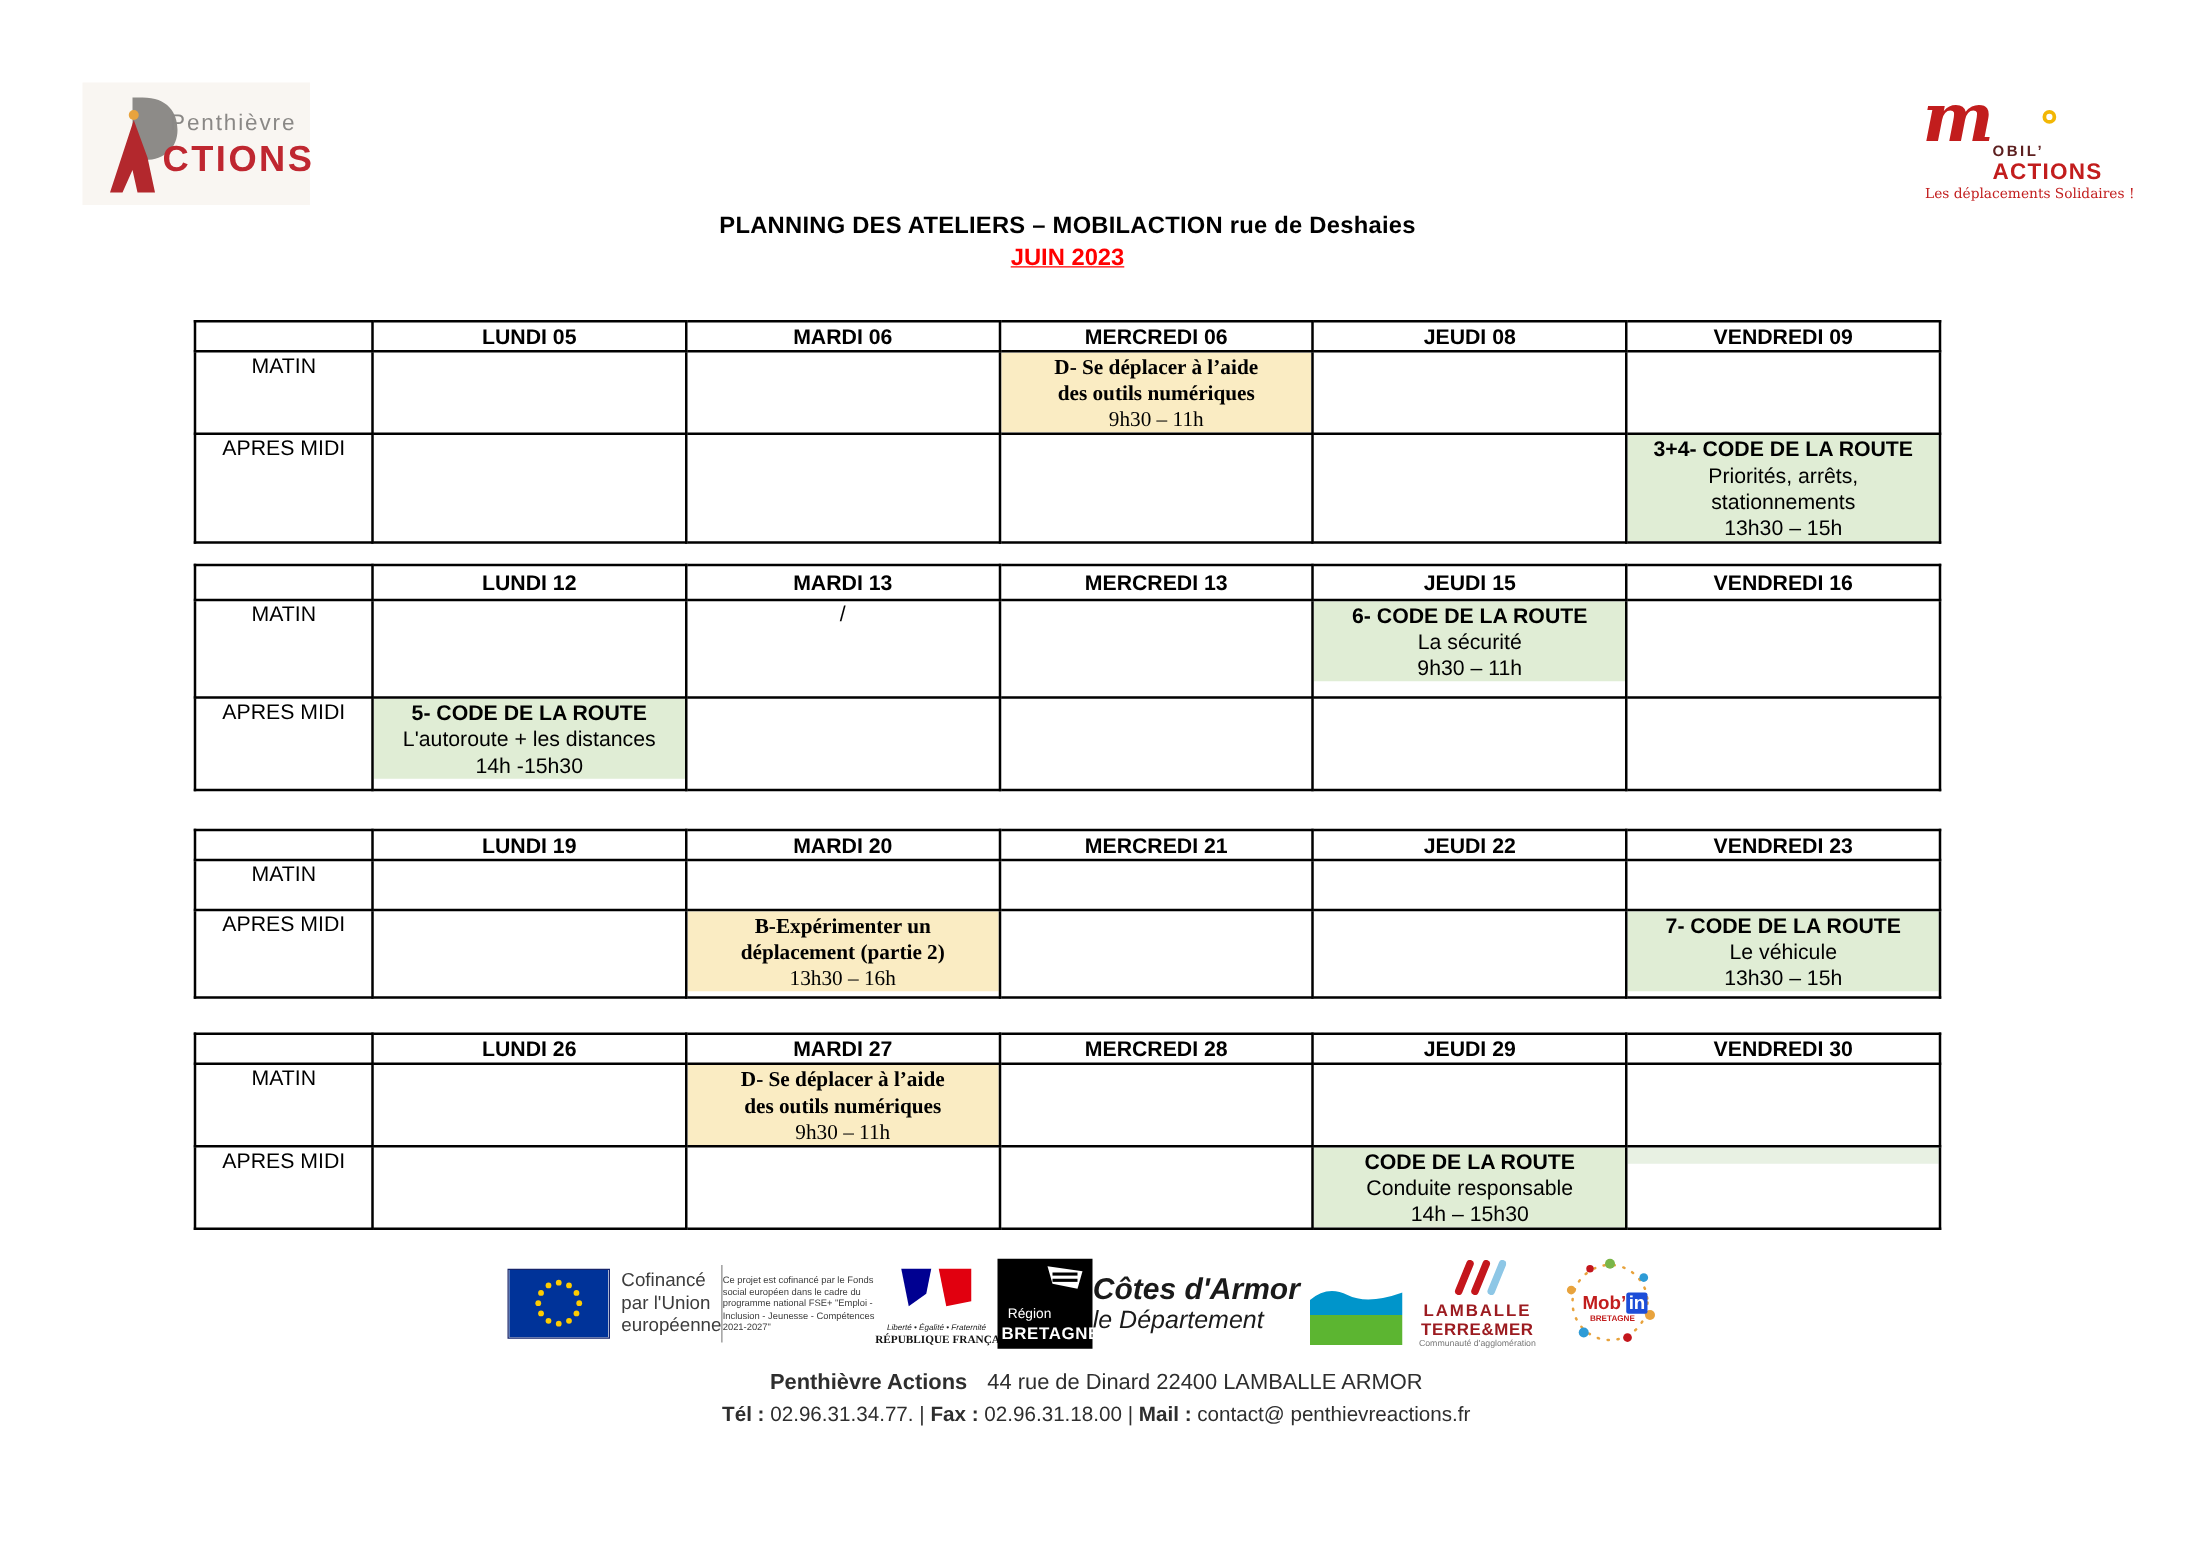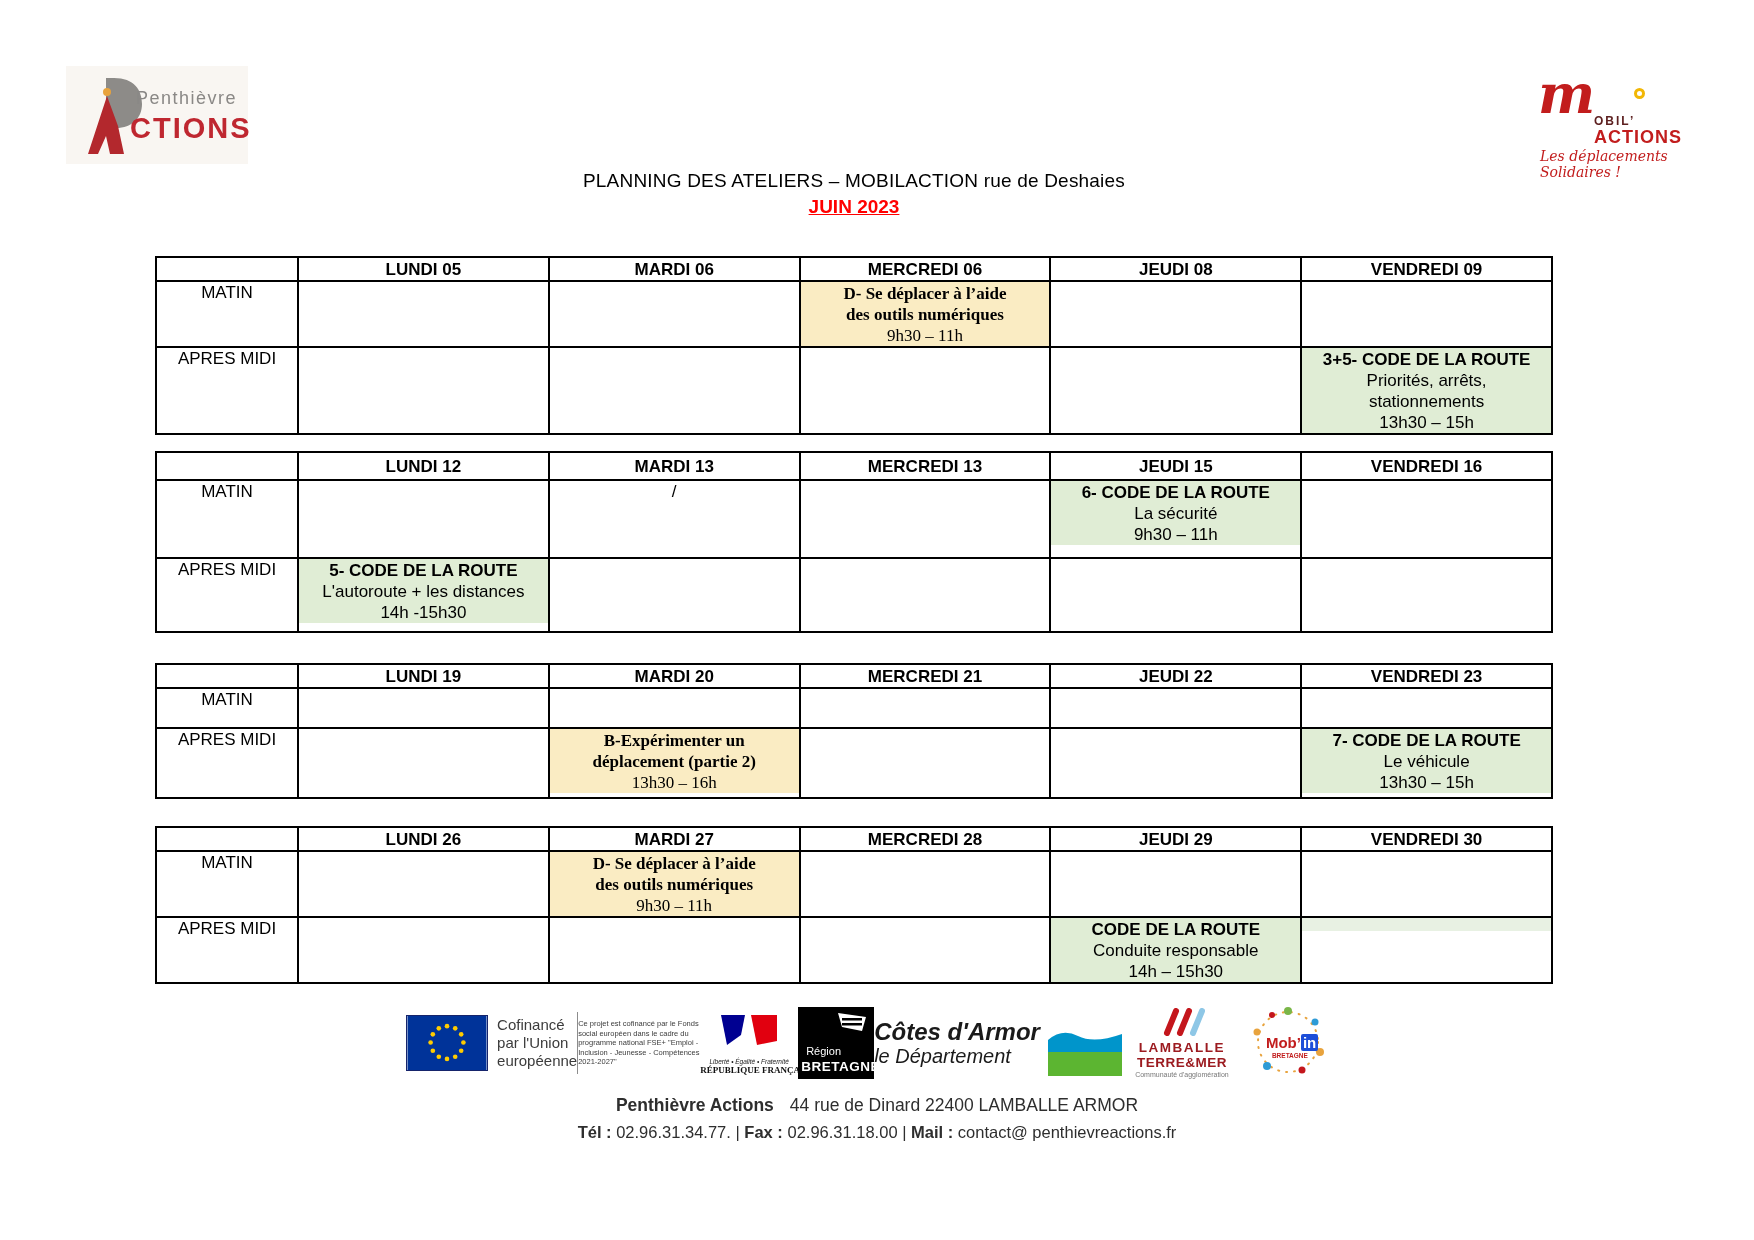--- a/index.html
+++ b/index.html
@@ -10,25 +10,25 @@
   .logo-pa { position:absolute; left:66px; top:66px; width:182px; height:98px; background:#f9f6f2; }
   .logo-pa .glyph { position:absolute; left:14px; top:10px; }
   .logo-pa .name { position:absolute; left:70px; top:22px; font-size:18px; color:#8a8886; letter-spacing:1.5px; }
   .logo-pa .suffix { position:absolute; left:64px; top:46px; font-size:29px; font-weight:bold; color:#bf2730; letter-spacing:2px; }
 
   .logo-mb { position:absolute; left:1538px; top:74px; width:176px; height:84px; }
   .logo-mb .m { position:absolute; left:0px; top:-12px; font-family:"DejaVu Serif",serif; font-style:italic; font-weight:bold; font-size:54px; color:#c21d1d; }
   .logo-mb .ring { position:absolute; left:96px; top:14px; width:11px; height:11px; border:3px solid #f2b705; border-radius:50%; }
   .logo-mb .obil { position:absolute; left:56px; top:40px; font-size:12px; font-weight:bold; letter-spacing:2px; color:#5d2020; }
   .logo-mb .actions { position:absolute; left:56px; top:53px; font-size:18px; font-weight:bold; letter-spacing:1px; color:#c21d1d; }
-  .logo-mb .tagline { position:absolute; left:2px; top:74px; font-size:14px; font-style:italic; font-family:"DejaVu Serif",serif; color:#c21d1d; }
+  .logo-mb .tagline { position:absolute; left:2px; top:74px; font-size:11px; font-family:"DejaVu Serif",serif; color:#c21d1d; }
 
   
   .title-wrap { position:absolute; left:155px; top:170px; width:1398px; text-align:center; }
-  .title { font-size:19px; font-weight:normal; letter-spacing:0.2px; }
+  .title { font-size:19px; font-weight:bold; letter-spacing:0.2px; }
   .subtitle { margin-top:4px; font-size:19px; font-weight:bold; color:#ff0000; text-decoration:underline; }
 
   
   table.week { position:absolute; left:155px; width:1398px; border-collapse:collapse; table-layout:fixed; background:#fff;border-radius:24px; }
   table.week td { border:2px solid #000; padding:0; vertical-align:top; text-align:center; font-size:17px; line-height:21px; overflow:hidden; }
   tr.hdr td { font-weight:bold; vertical-align:middle; line-height:19px; }
   td.rowlab { padding-top:2px; }
   .ev { width:100%; padding:1px 2px 0 2px; }
   .ev .b { font-weight:bold; }
   .fill { height:100%; }
@@ -133,21 +133,21 @@
       <td></td>
     </tr>
     <tr style="height:80px">
       <td class="rowlab">APRES MIDI</td>
       <td></td>
       <td></td>
       <td></td>
       <td></td>
       <td>
         <div class="ev green fill">
-          <div class="b">3+5- CODE DE LA ROUTE</div>
+          <div class="b">3+4- CODE DE LA ROUTE</div>
           <div>Priorités, arrêts,</div>
           <div>stationnements</div>
           <div>13h30 – 15h</div>
         </div>
       </td>
     </tr>
   </tbody>
     </table>
 
   <table class="week" style="top:451px">

